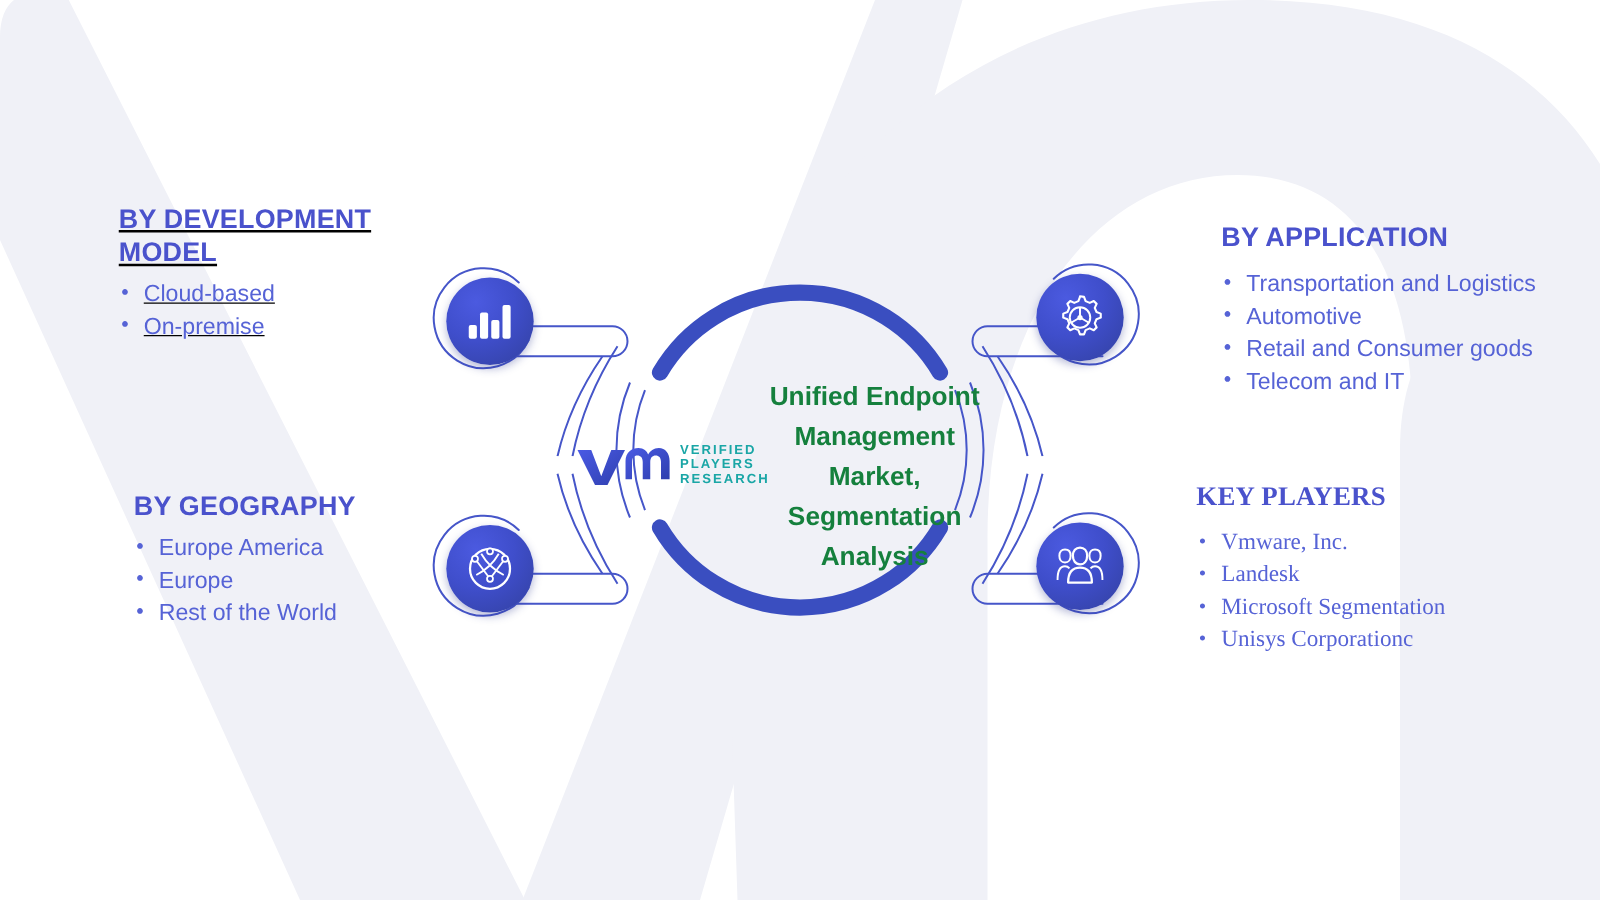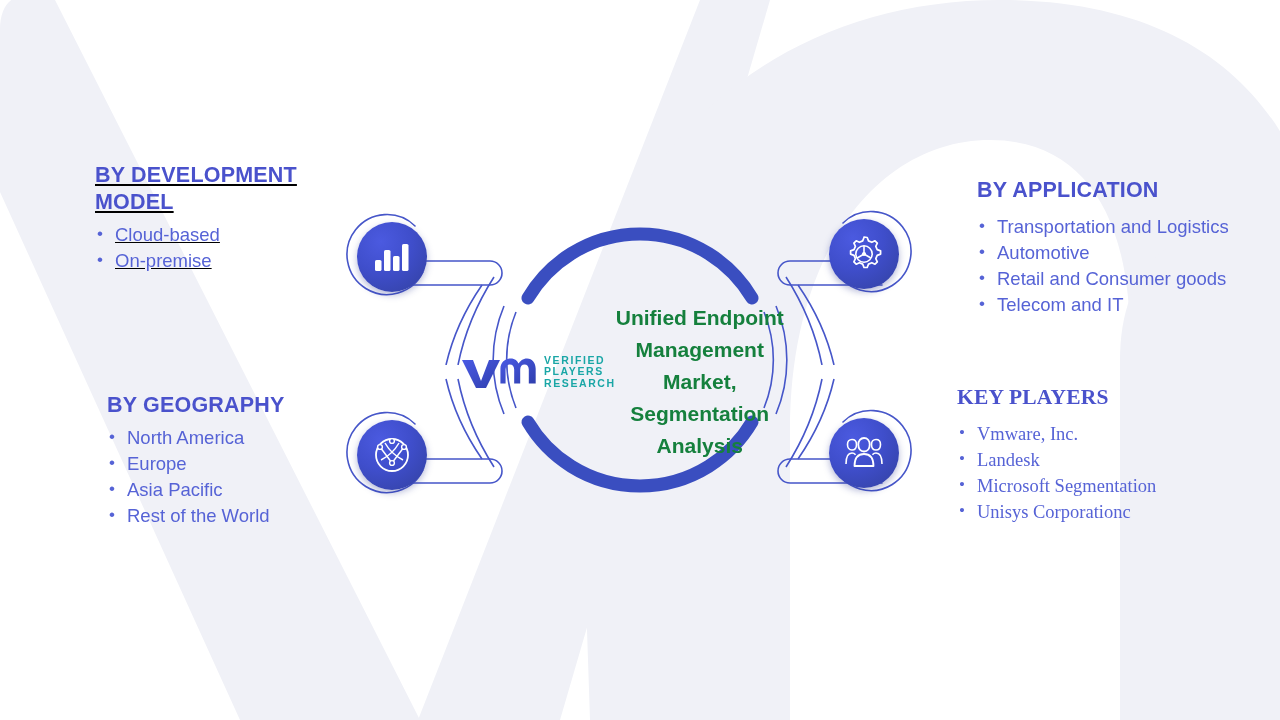--- a/index.html
+++ b/index.html
@@ -315,23 +315,22 @@
 MODEL</h2>
     <ul class="bullets">
       <li>Cloud-based</li>
       <li>On-premise</li>
     </ul>
   </div>
 
   <div class="block" id="block-geo">
     <h2 class="block-title">BY GEOGRAPHY</h2>
     <ul class="bullets">
-      <li>North America</li>
+      <li>Europe America</li>
       <li>Europe</li>
-      <li>Asia Pacific</li>
       <li>Rest of the World</li>
     </ul>
   </div>
 
   <div class="block" id="block-app">
     <h2 class="block-title">BY APPLICATION</h2>
     <ul class="bullets">
       <li>Transportation and Logistics</li>
       <li>Automotive</li>
       <li>Retail and Consumer goods</li>

